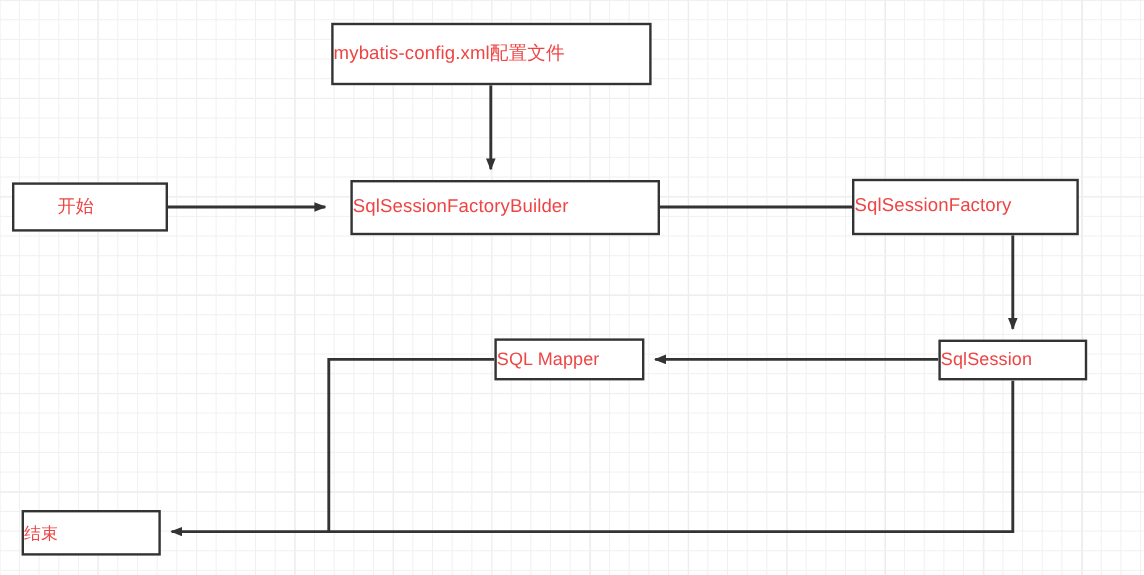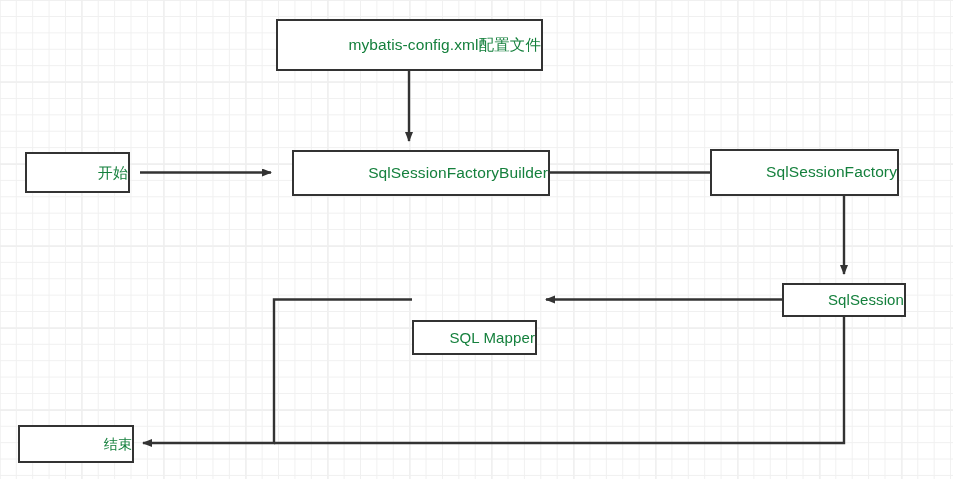--- a/index.html
+++ b/index.html
@@ -39,37 +39,37 @@
     height: 479px;
     pointer-events: none;
   }
   .node {
     position: absolute;
     box-sizing: border-box;
     background: #ffffff;
     border: 2px solid #333333;
     display: flex;
     align-items: center;
-    justify-content: flex-end;
-    color: #15803d;
+    justify-content: flex-start;
+    color: #ef4444;
     font-size: 15px;
     line-height: 1.2;
     white-space: nowrap;
     letter-spacing: 0.1px;
   }
   .node-label {
     display: block;
   }
   #node-config   { left: 276px; top: 19px;  width: 267px; height: 52px; font-size: 15.5px; }
-  #node-start    { left: 25px;  top: 152px; width: 105px; height: 41px; }
+  #node-start    { left: 10px;  top: 152px; width: 130px; height: 41px; padding-left: 36px; }
   #node-builder  { left: 292px; top: 150px; width: 258px; height: 46px; font-size: 15.5px; }
   #node-factory  { left: 710px; top: 149px; width: 189px; height: 47px; font-size: 15.5px; }
-  #node-mapper   { left: 412px; top: 282px; width: 125px; height: 35px; margin-top: 38px; }
+  #node-mapper   { left: 412px; top: 282px; width: 125px; height: 35px; }
   #node-session  { left: 782px; top: 283px; width: 124px; height: 34px; }
-  #node-end      { left: 18px;  top: 425px; width: 116px; height: 38px; font-size: 14px; padding-left: 16px; }
+  #node-end      { left: 18px;  top: 425px; width: 116px; height: 38px; font-size: 14px; }
 </style>
 </head>
 <body>
 
 <div id="canvas">
 
   <svg id="edges" viewBox="0 0 953 479" width="953" height="479" xmlns="http://www.w3.org/2000/svg">
     <defs>
       <marker id="arrow-r" markerWidth="10" markerHeight="10" refX="9" refY="4" orient="auto" markerUnits="userSpaceOnUse">
         <path d="M0,0 L10,4 L0,8 z" fill="#333333"></path>

